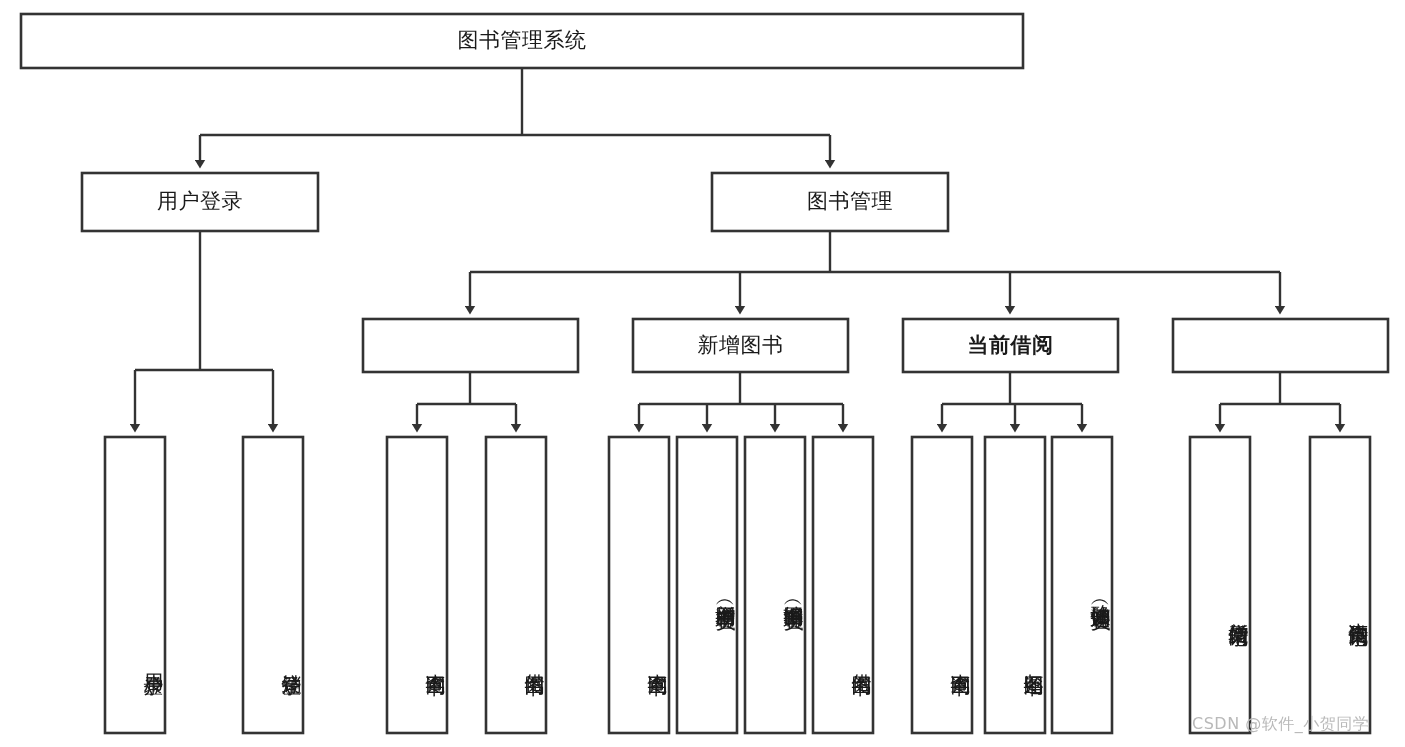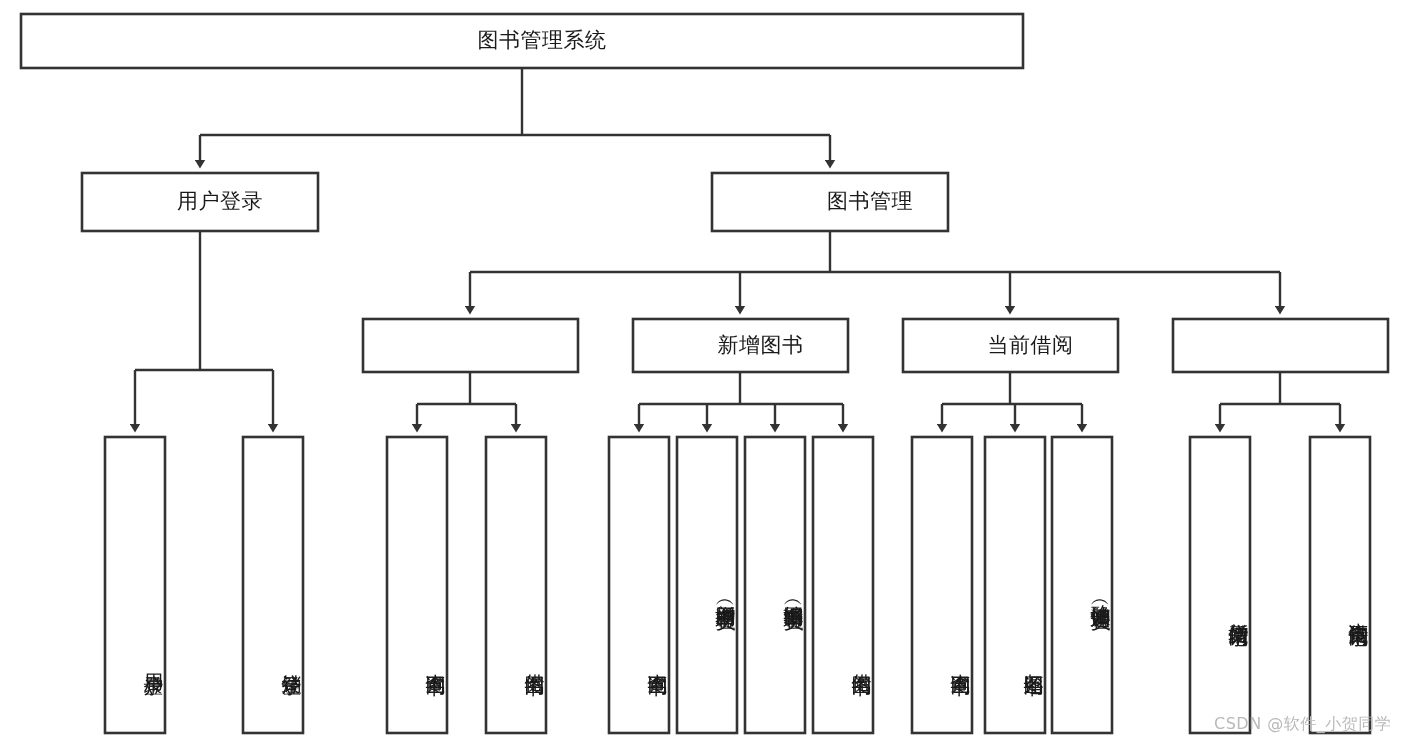--- a/index.html
+++ b/index.html
@@ -45,21 +45,20 @@
     position: absolute;
     display: flex;
     align-items: center;
     justify-content: center;
     color: #1a1a1a;
     font-size: 21px;
     line-height: 1.2;
     letter-spacing: 0.5px;
     white-space: nowrap;
     pointer-events: none;
-    padding-left: 20px;
   }
   .node-label-v {
     position: absolute;
     display: flex;
     align-items: flex-start;
     justify-content: center;
     color: #1a1a1a;
     font-size: 20px;
     line-height: 1.18;
     writing-mode: vertical-rl;
@@ -157,35 +156,35 @@
     <path class="connector" marker-end="url(#arrow)" d="M1220,404 L1220,424"></path>
     <path class="connector" marker-end="url(#arrow)" d="M1340,404 L1340,424"></path>
   </svg>
 
   <div class="node-label-h" style="left:21px; top:14px; width:1002px; height:54px;">图书管理系统</div>
 
   <div class="node-label-h" style="left:82px; top:173px; width:236px; height:58px;">用户登录</div>
   <div class="node-label-h" style="left:712px; top:173px; width:236px; height:58px;margin-left:20px;">图书管理</div>
 
   <div class="node-label-h" style="left:633px; top:319px; width:215px; height:53px;">新增图书</div>
-  <div class="node-label-h" style="left:903px; top:319px; width:215px; height:53px;">当前借阅</div>
+  <div class="node-label-h" style="left:903px; top:319px; width:215px; height:53px;font-weight:bold;">当前借阅</div>
 
   <div class="node-label-v" style="left:105px; top:437px; width:60px; height:296px; padding-top:75px;">用户登录</div>
   <div class="node-label-v" style="left:243px; top:437px; width:60px; height:296px; padding-top:75px;">注销登录</div>
 
   <div class="node-label-v" style="left:387px; top:437px; width:60px; height:296px; padding-top:75px;">查询图书</div>
   <div class="node-label-v" style="left:486px; top:437px; width:60px; height:296px; padding-top:75px;">借阅图书</div>
 
   <div class="node-label-v" style="left:609px; top:437px; width:60px; height:296px; padding-top:75px;">查询图书</div>
   <div class="node-label-v" style="left:677px; top:437px; width:60px; height:296px; padding-top:8px;">新增图书（管理员）</div>
   <div class="node-label-v" style="left:745px; top:437px; width:60px; height:296px; padding-top:8px;">编辑图书（管理员）</div>
   <div class="node-label-v" style="left:813px; top:437px; width:60px; height:296px; padding-top:75px;">借阅图书</div>
 
   <div class="node-label-v" style="left:912px; top:437px; width:60px; height:296px; padding-top:75px;">查询图书</div>
   <div class="node-label-v" style="left:985px; top:437px; width:60px; height:296px; padding-top:75px;">归还图书</div>
   <div class="node-label-v" style="left:1052px; top:437px; width:60px; height:296px; padding-top:8px;">确认归还（管理员）</div>
 
   <div class="node-label-v" style="left:1190px; top:437px; width:60px; height:296px; padding-top:25px;">新增借阅记录</div>
   <div class="node-label-v" style="left:1310px; top:437px; width:60px; height:296px; padding-top:25px;">查询借阅记录</div>
 
-  <div class="watermark" style="left:1192px; top:714px;padding-left:22px;">CSDN @软件_小贺同学</div>
+  <div class="watermark" style="left:1192px; top:714px;">CSDN @软件_小贺同学</div>
 
 </div>
 
 </body></html>

